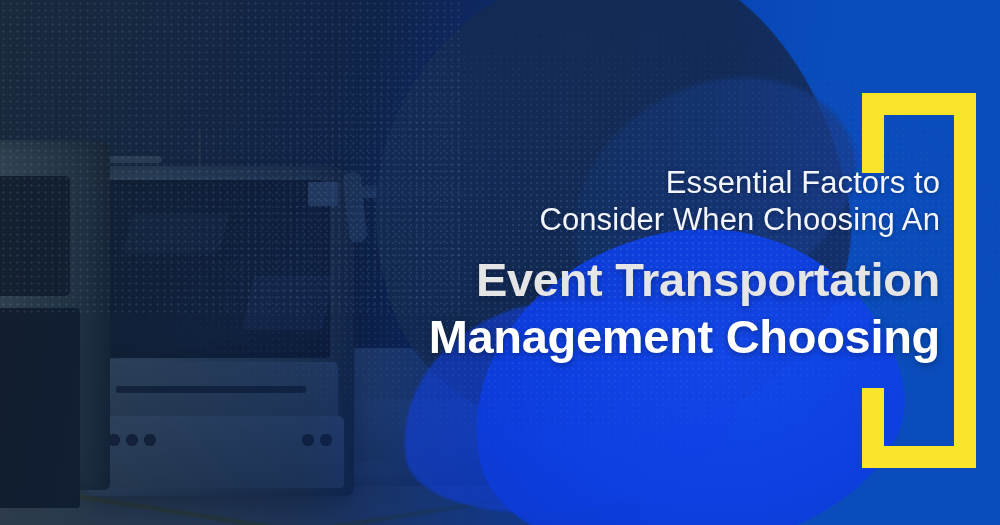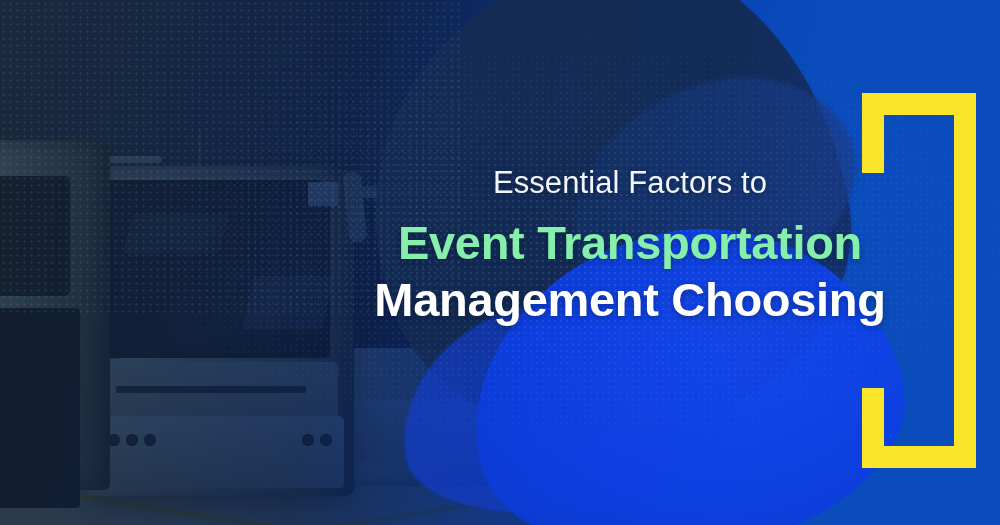--- a/index.html
+++ b/index.html
@@ -167,35 +167,35 @@
   .bracket span{position:absolute;background:#fae52b;display:block;}
   .bracket .top{left:0;top:0;width:114px;height:22px;}
   .bracket .bottom{left:0;bottom:0;width:114px;height:22px;}
   .bracket .right{right:0;top:0;width:22px;height:375px;}
   .bracket .stub-top{left:0;top:0;width:22px;height:80px;}
   .bracket .stub-bottom{left:0;bottom:0;width:22px;height:80px;}
 
   
   .copy{
     position:absolute;right:60px;top:164px;width:620px;
-    text-align:center;
+    text-align:right;
     z-index:6;
   }
   .kicker-line{
     color:#f2f5fb;
     font-size:31px;
     line-height:37px;
     font-weight:400;
     letter-spacing:.1px;
     text-shadow:0 1px 4px rgba(6,18,44,.45);
     white-space:nowrap;
   }
   .head1{
     margin-top:13px;
-    color:#86efac;
+    color:#e5e5e5;
     font-size:47px;
     line-height:57px;
     font-weight:700;
     letter-spacing:-.3px;
     text-shadow:0 2px 6px rgba(6,18,44,.40);
     white-space:nowrap;
   }
   .head2{
     color:#ffffff;
     font-size:47px;
@@ -270,17 +270,18 @@
   <div class="bracket">
     <span class="top"></span>
     <span class="right"></span>
     <span class="bottom"></span>
     <span class="stub-top"></span>
     <span class="stub-bottom"></span>
   </div>
 
   <div class="copy">
     <div class="kicker-line">Essential Factors to</div>
+    <div class="kicker-line">Consider When Choosing An</div>
     <div class="head1">Event Transportation</div>
     <div class="head2">Management Choosing</div>
   </div>
 
 </div>
 
 </body></html>

